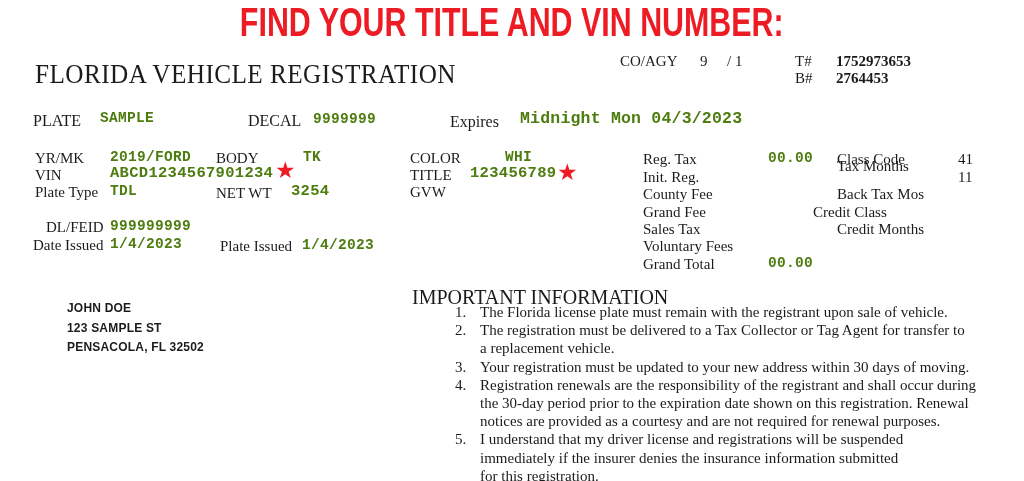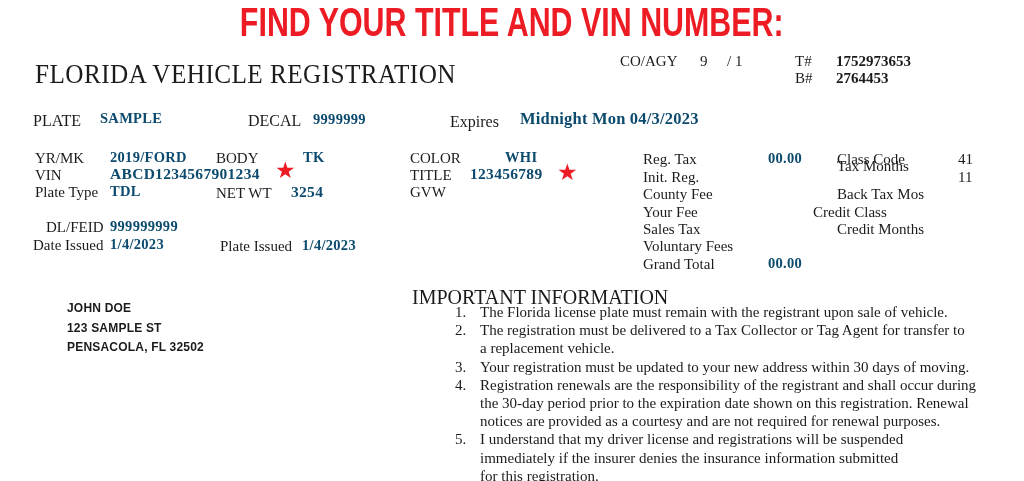--- a/index.html
+++ b/index.html
@@ -35,25 +35,25 @@
     font-size: 28px;
     transform: scaleX(0.9);
     transform-origin: left top;
     letter-spacing: 0.5px;
   }
 
   .serif  { font-family: "Liberation Serif", serif; font-size: 15px; }
   .serif16{ font-family: "Liberation Serif", serif; font-size: 16px; }
   .serifb { font-family: "Liberation Serif", serif; font-size: 15px; font-weight: 700; }
   .bval {
-    font-family: Liberation Serif, serif;
+    font-family: Liberation Mono, monospace;
     font-weight: 700;
     font-size: 14.5px;
     letter-spacing: 0.3px;
-    color: #0c4a6e;
+    color: #4d7c0f;
     text-align: right;
   }
   .bval-lg { font-size: 16.5px; letter-spacing: 0.2px; }
   .bval-md { font-size: 15.5px; }
 
   .star {
     font-family: "DejaVu Sans", sans-serif;
     color: #ed1c24;
     font-size: 23px;
   }
@@ -128,21 +128,21 @@
   <div class="abs bval bval-md" style="left:470px; top:166px;">123456789</div>
   <div class="abs star" style="left:557px; top:161px;">★</div>
   <div class="abs serif" style="left:410px; top:185px;">GVW</div>
 
   <div class="abs serif" style="left:643px; top:152px;">Reg. Tax</div>
   <div class="abs bval" style="left:768px; top:151px;">00.00</div>
   <div class="abs serif" style="left:643px; top:170px;">Init. Reg.</div>
   <div class="abs bval" style="left:768px; top:169px;"></div>
   <div class="abs serif" style="left:643px; top:187px;">County Fee</div>
   <div class="abs bval" style="left:768px; top:186px;"></div>
-  <div class="abs serif" style="left:643px; top:205px;">Your Fee</div>
+  <div class="abs serif" style="left:643px; top:205px;">Grand Fee</div>
   <div class="abs bval" style="left:768px; top:204px;"></div>
   <div class="abs serif" style="left:643px; top:222px;">Sales Tax</div>
   <div class="abs bval" style="left:768px; top:221px;"></div>
   <div class="abs serif" style="left:643px; top:239px;">Voluntary Fees</div>
   <div class="abs bval" style="left:768px; top:238px;"></div>
   <div class="abs serif" style="left:643px; top:257px;">Grand Total</div>
   <div class="abs bval" style="left:768px; top:256px;">00.00</div>
 
   <div class="abs serif" style="left:837px; top:152px;">Class Code</div>
   <div class="abs serif" style="left:958px; top:152px;">41</div>

